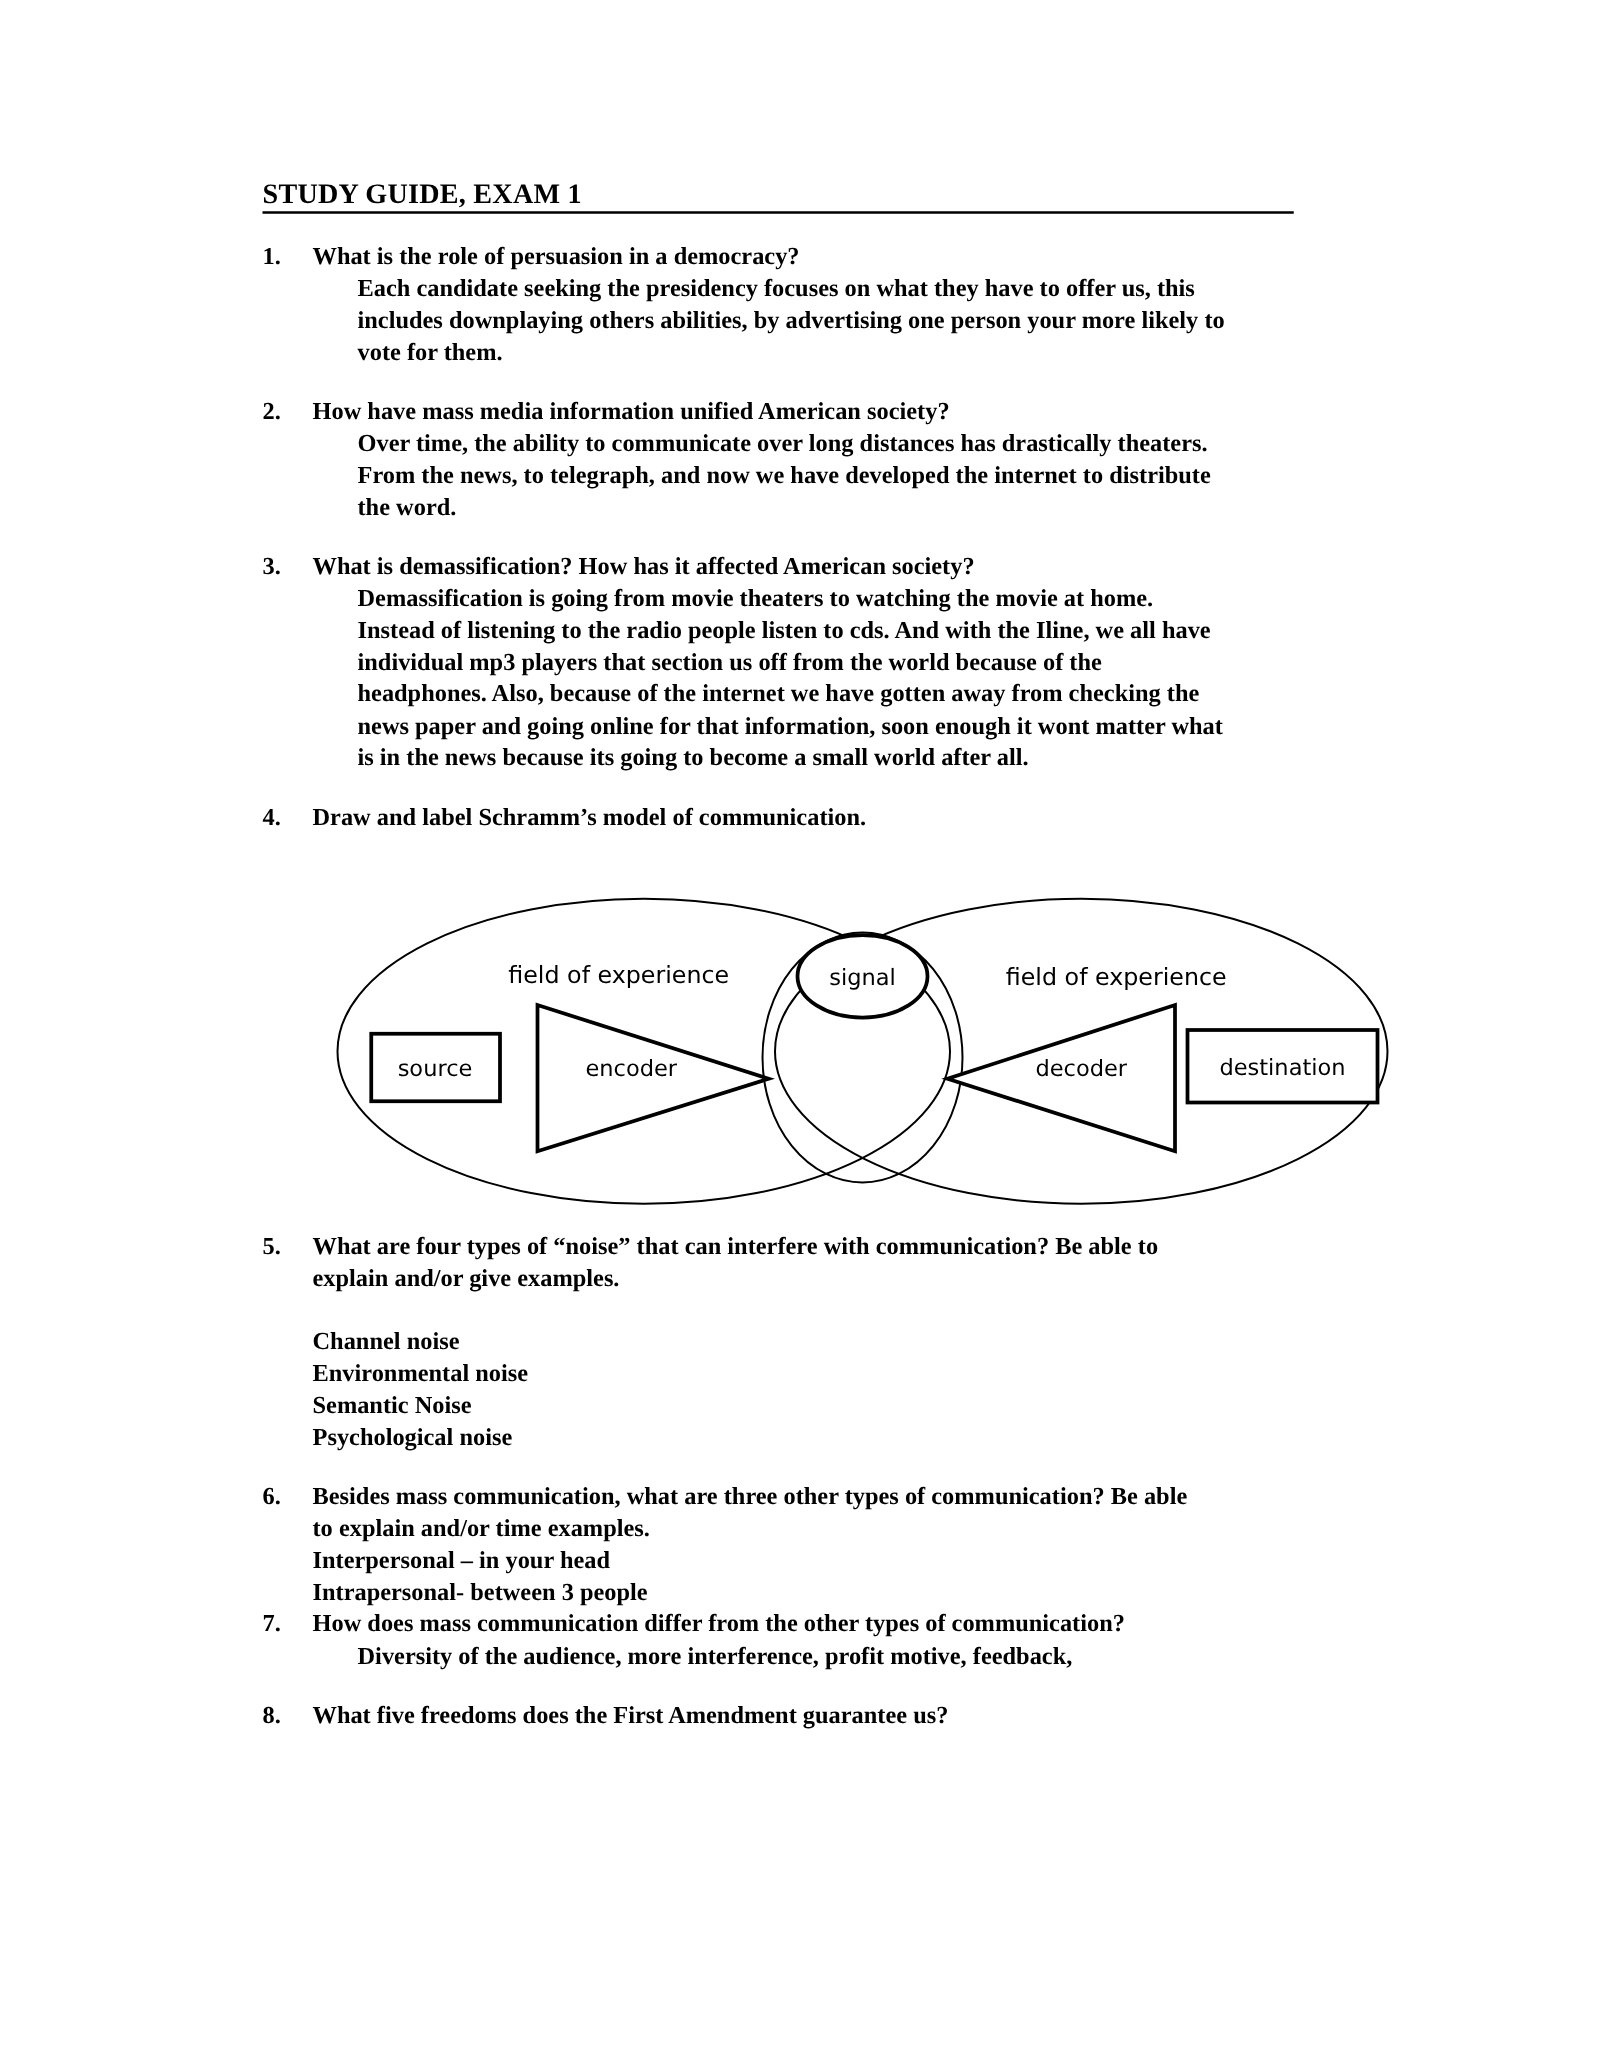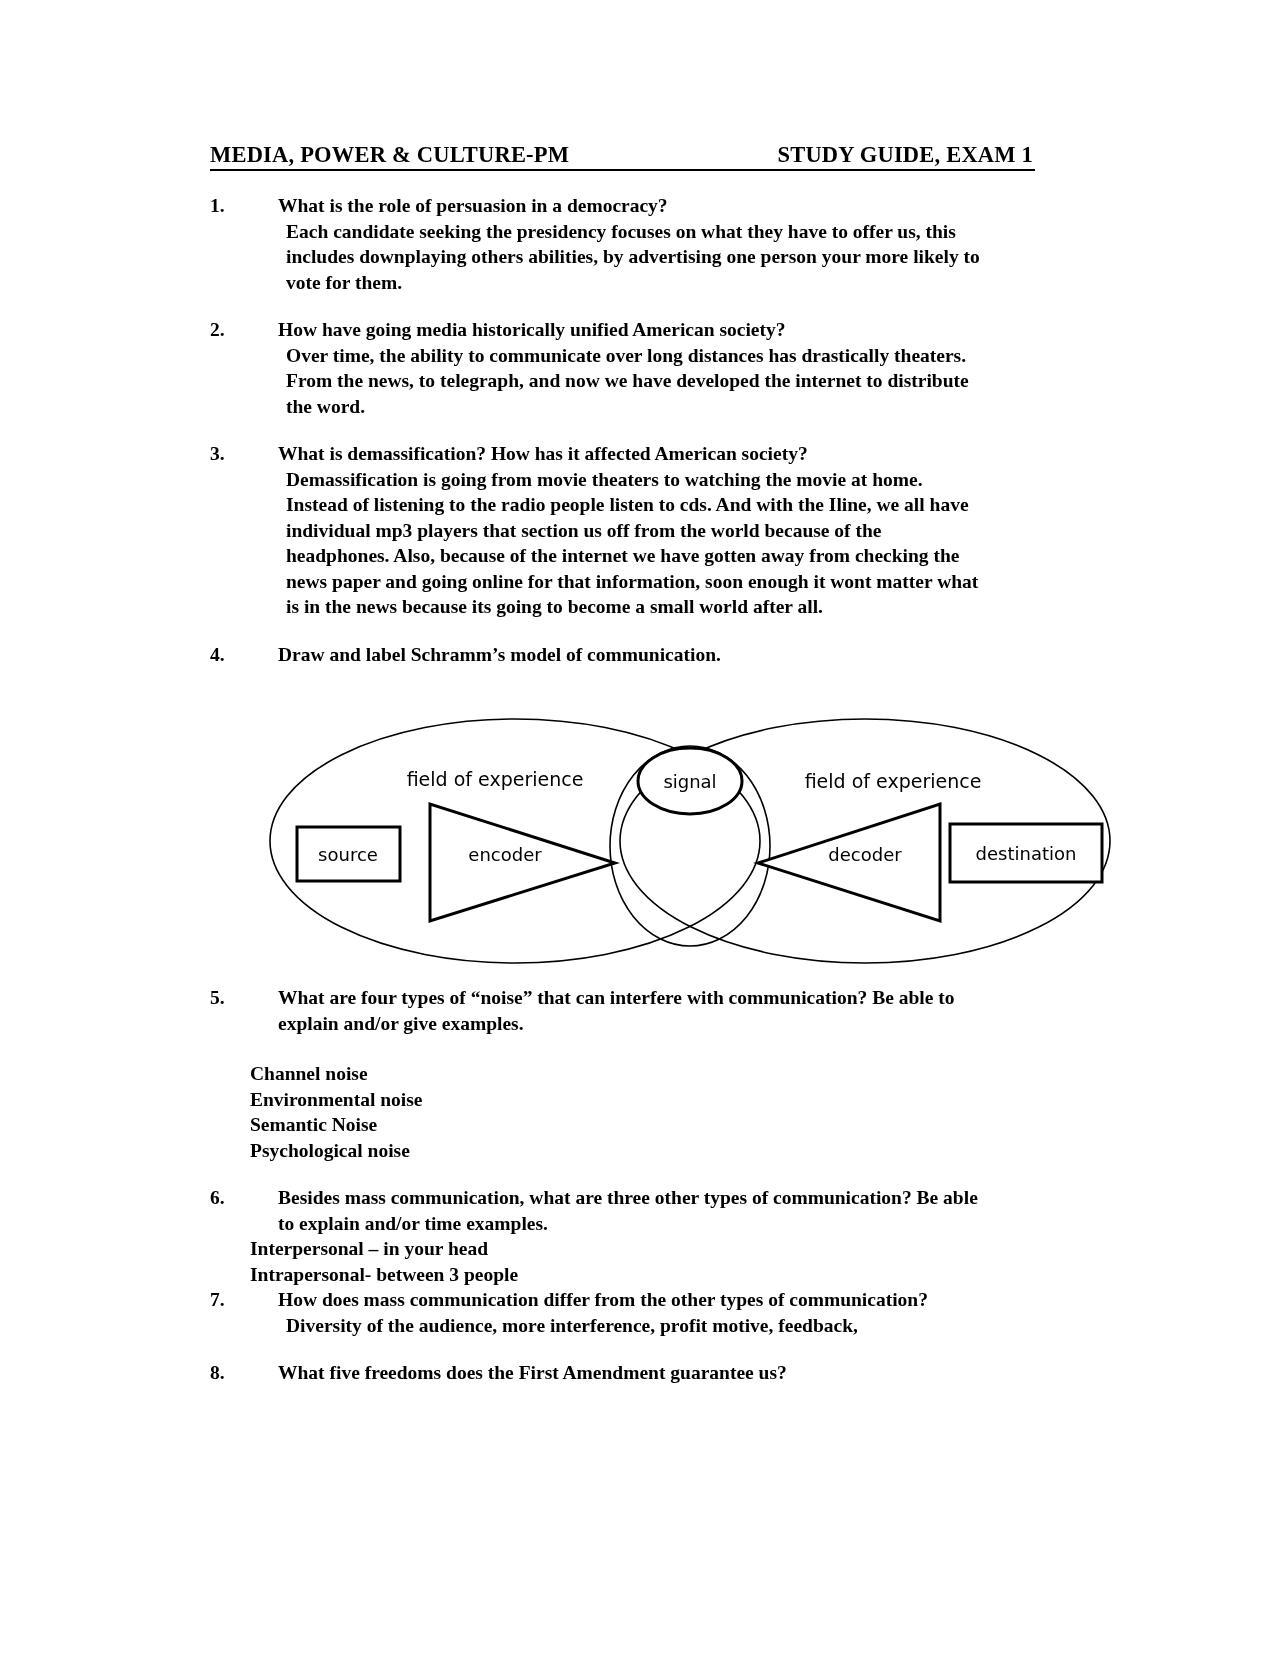--- a/index.html
+++ b/index.html
@@ -55,21 +55,21 @@
     font-weight: bold;
     font-size: 19.5px;
     line-height: 25.5px;
   }
   .qbody {
     flex: 1 1 auto;
     font-weight: bold;
     font-size: 19.5px;
     line-height: 25.5px;
   }
-  .qbody .q-line { display: block; margin-left: 28px; }
+  .qbody .q-line { display: block; }
   .qbody .q-text { display: block; margin-left: 36px; }
   .qbody .spacer { display: block; height: 25px; }
 
   .noise-list { display: block; }
   .noise-list .noise-item { display: block; }
 
   .subanswers { display: block; }
   .subanswers .sub { display: block; }
 
   
@@ -91,40 +91,39 @@
     font-size: 18px;
     fill: #000;
   }
 </style>
 </head>
 <body>
 
 <div class="page">
 
   <div class="doc-header">
-    <span class="left">MEDIA, POWER &amp; CULTURE-PM</span>
     <span class="right">STUDY GUIDE, EXAM 1</span>
   </div>
 
   <div class="qlist">
 
     <div class="qitem">
       <div class="qnum">1.</div>
       <div class="qbody">
         <span class="q-line">What is the role of persuasion in a democracy?</span>
         <span class="q-text">Each candidate seeking the presidency focuses on what they have to offer us, this</span>
         <span class="q-text">includes downplaying others abilities, by advertising one person your more likely to</span>
         <span class="q-text">vote for them.</span>
       </div>
     </div>
 
     <div class="qitem">
       <div class="qnum">2.</div>
       <div class="qbody">
-        <span class="q-line">How have going media historically unified American society?</span>
+        <span class="q-line">How have mass media information unified American society?</span>
         <span class="q-text">Over time, the ability to communicate over long distances has drastically theaters.</span>
         <span class="q-text">From the news, to telegraph, and now we have developed the internet to distribute</span>
         <span class="q-text">the word.</span>
       </div>
     </div>
 
     <div class="qitem">
       <div class="qnum">3.</div>
       <div class="qbody">
         <span class="q-line">What is demassification? How has it affected American society?</span>

